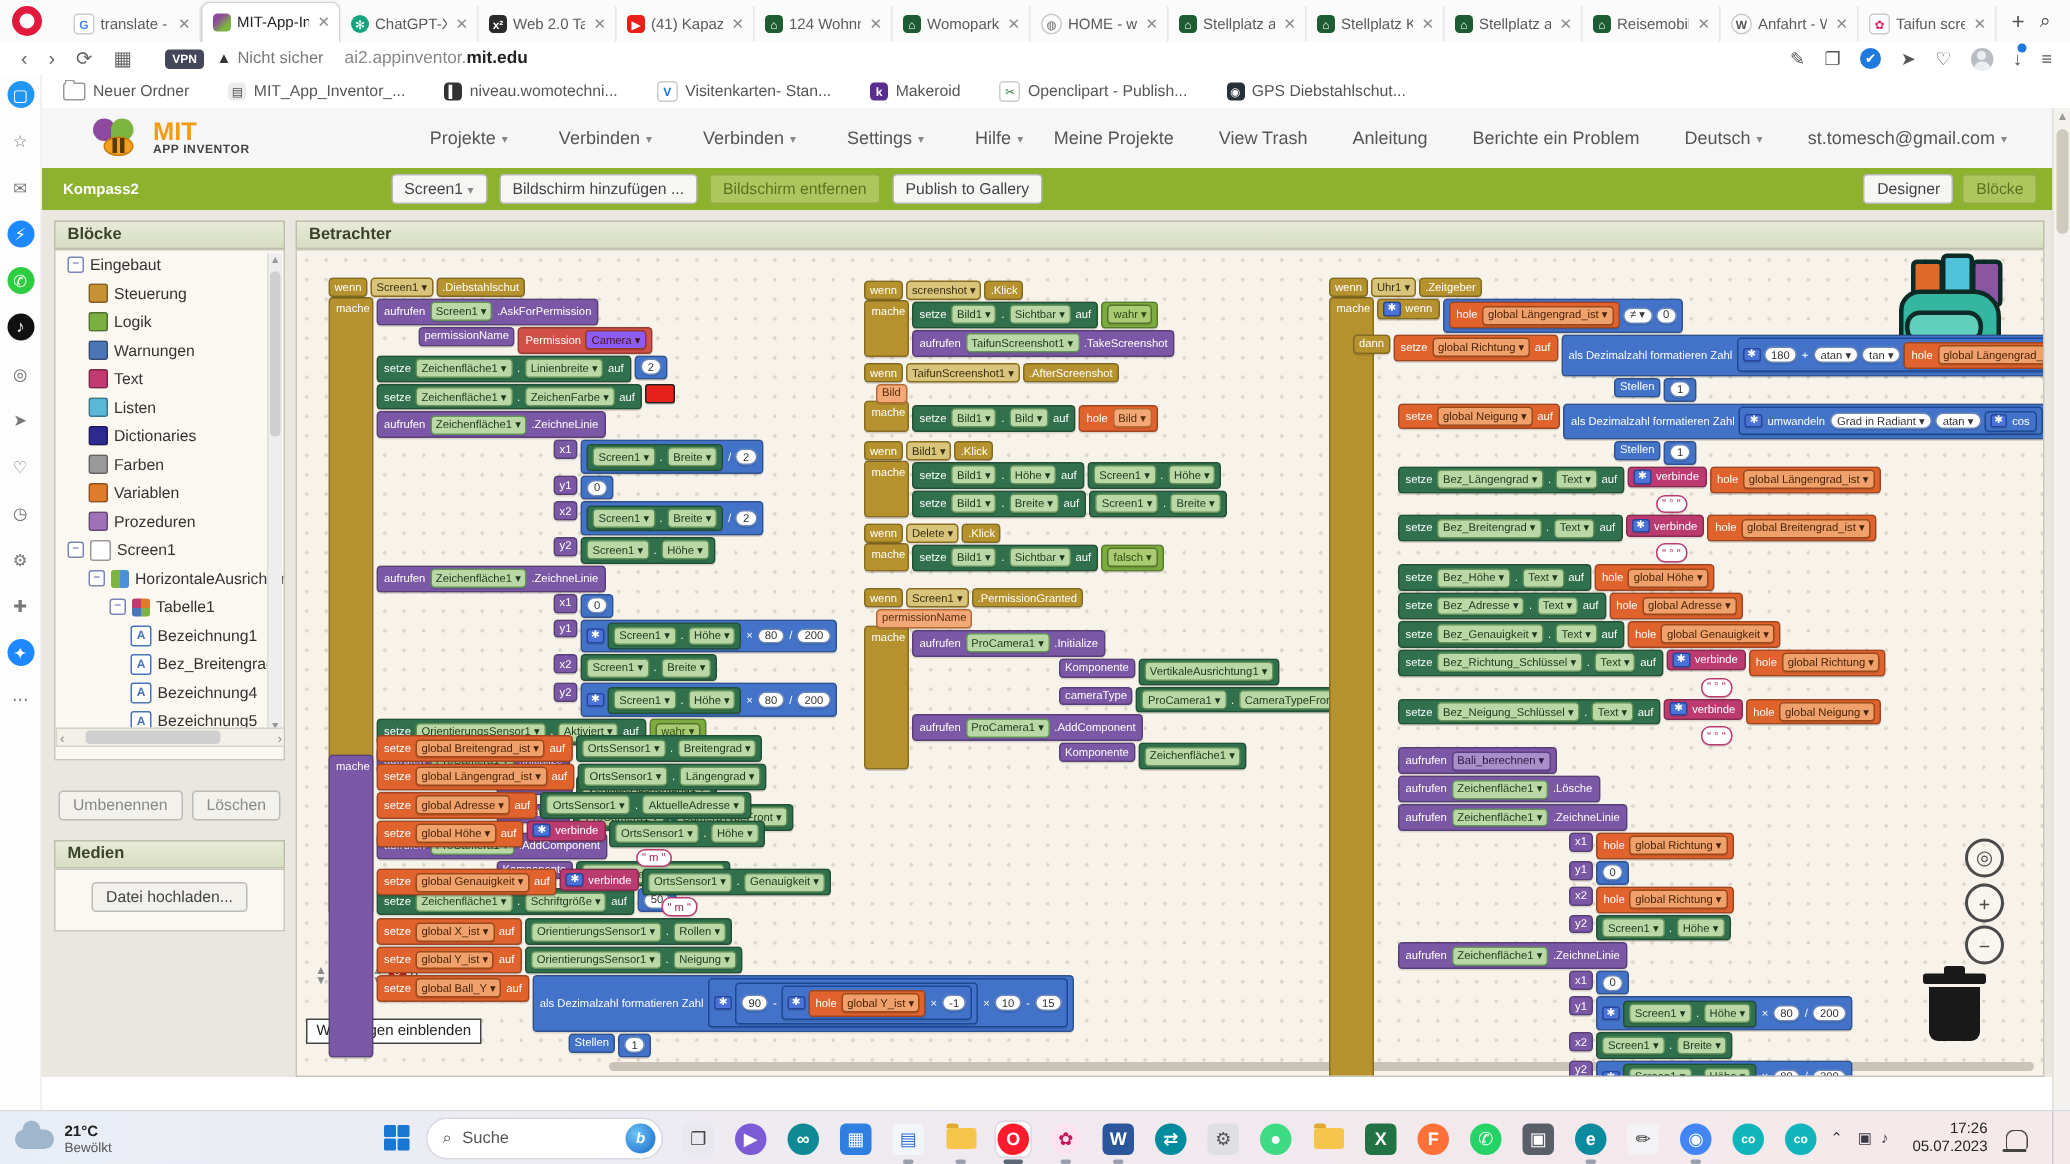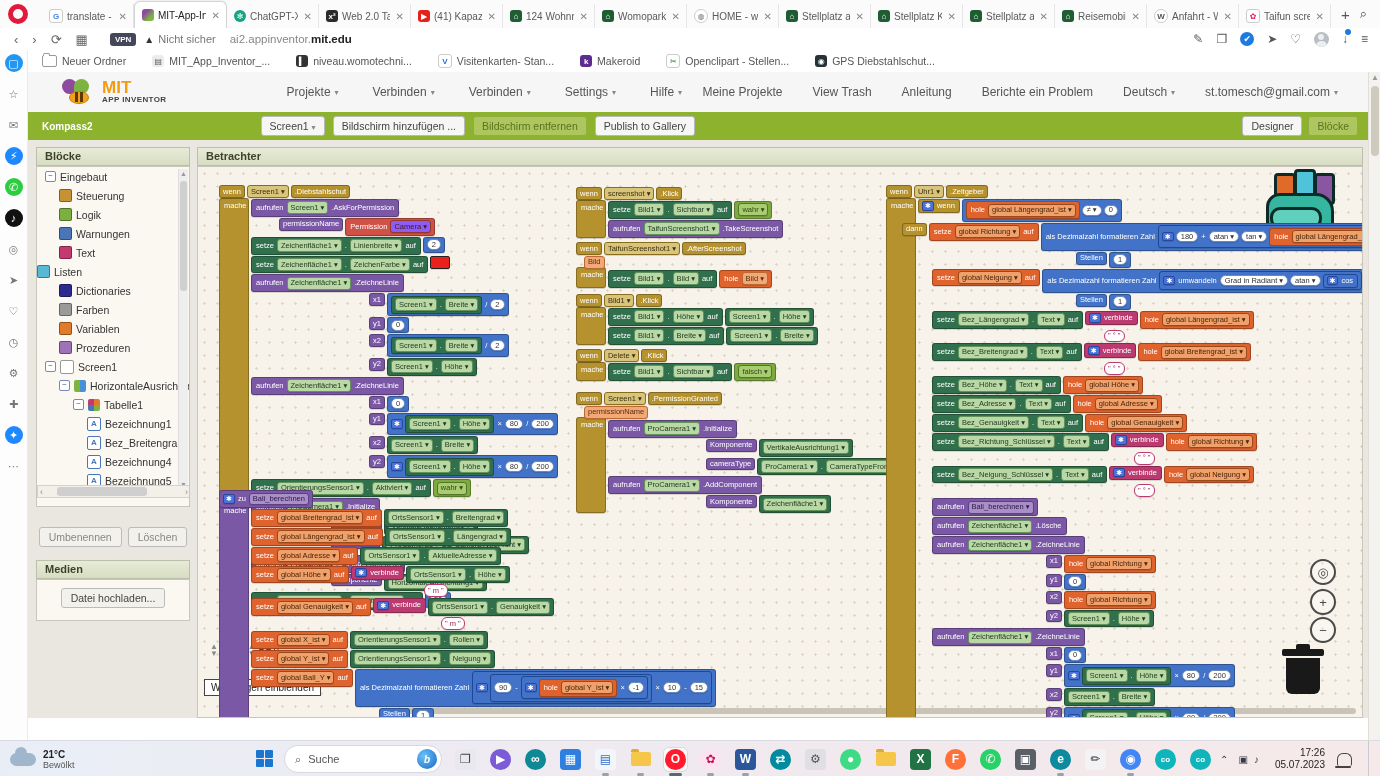--- a/index.html
+++ b/index.html
@@ -293,21 +293,21 @@
       <span class="bmitem">
         <span class="fav" style="background: rgb(255, 255, 255); color: rgb(26, 115, 232); border: 1px solid rgb(204, 204, 204);">V</span>
         <span>Visitenkarten- Stan...</span>
       </span>
       <span class="bmitem">
         <span class="fav" style="background: rgb(92, 45, 145); color: rgb(255, 255, 255);">k</span>
         <span>Makeroid</span>
       </span>
       <span class="bmitem">
         <span class="fav" style="background: rgb(255, 255, 255); color: rgb(46, 125, 50); border: 1px solid rgb(204, 204, 204);">✂</span>
-        <span>Openclipart - Stellen...</span>
+        <span>Openclipart - Publish...</span>
       </span>
       <span class="bmitem">
         <span class="fav" style="background: rgb(38, 50, 56); color: rgb(255, 255, 255);">◉</span>
         <span>GPS Diebstahlschut...</span>
       </span>
     </div>
 
   <div class="abs app">
     <div class="abs appheader">
       <div class="ailogo">
@@ -395,21 +395,21 @@
               <span>Logik</span>
             </div>
             <div class="trow" style="padding-left: 22px;">
               <span class="tsw" style="background: rgb(74, 118, 184);"></span>
               <span>Warnungen</span>
             </div>
             <div class="trow" style="padding-left: 22px;">
               <span class="tsw" style="background: rgb(194, 58, 111);"></span>
               <span>Text</span>
             </div>
-            <div class="trow" style="">
+            <div class="trow" style="padding-left: 22px;">
               <span class="tsw" style="background: rgb(88, 184, 214);"></span>
               <span>Listen</span>
             </div>
             <div class="trow" style="padding-left: 22px;">
               <span class="tsw" style="background: rgb(45, 42, 143);"></span>
               <span>Dictionaries</span>
             </div>
             <div class="trow" style="padding-left: 22px;">
               <span class="tsw" style="background: rgb(154, 154, 154);"></span>
               <span>Farben</span>
@@ -844,27 +844,20 @@
               </div>
               <div class="brow" style="margin-left: 130px;">
                 <span class="seg lp">Komponente</span>
                 <span class="seg st">
                   <span class="seg cp">Zeichenfläche1 ▾</span>
                 </span>
               </div>
             </div>
             <div class="cluster" style="left: 21px; top: 322px;">
               <div class="spine" style="background: rgb(122, 88, 165); top: 14px; bottom: 0px;">mache</div>
-              <div class="brow" style="margin-left: 0px;">
-                <span class="seg mt">
-                  <span class="seg mut">✱</span>
-                  <span class="seg l">zu</span>
-                  <span class="seg mtp">Bali_berechnen</span>
-                </span>
-              </div>
               <div class="brow" style="margin-left: 32px;">
                 <span class="seg vr">
                   <span class="seg l">setze</span>
                   <span class="seg vrp">global Breitengrad_ist ▾</span>
                   <span class="seg l">auf</span>
                 </span>
                 <span class="seg st">
                   <span class="seg cp">OrtsSensor1 ▾</span>
                   <span class="seg l">.</span>
                   <span class="seg cp">Breitengrad ▾</span>

